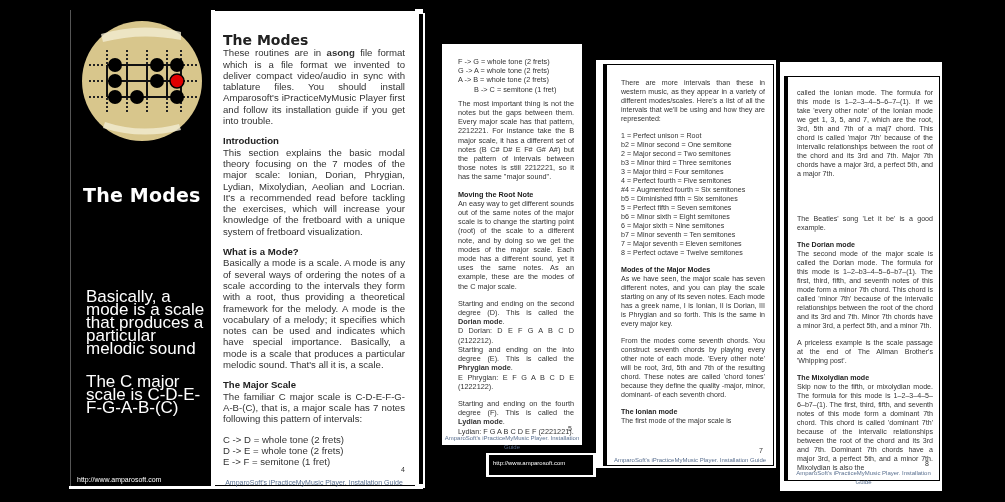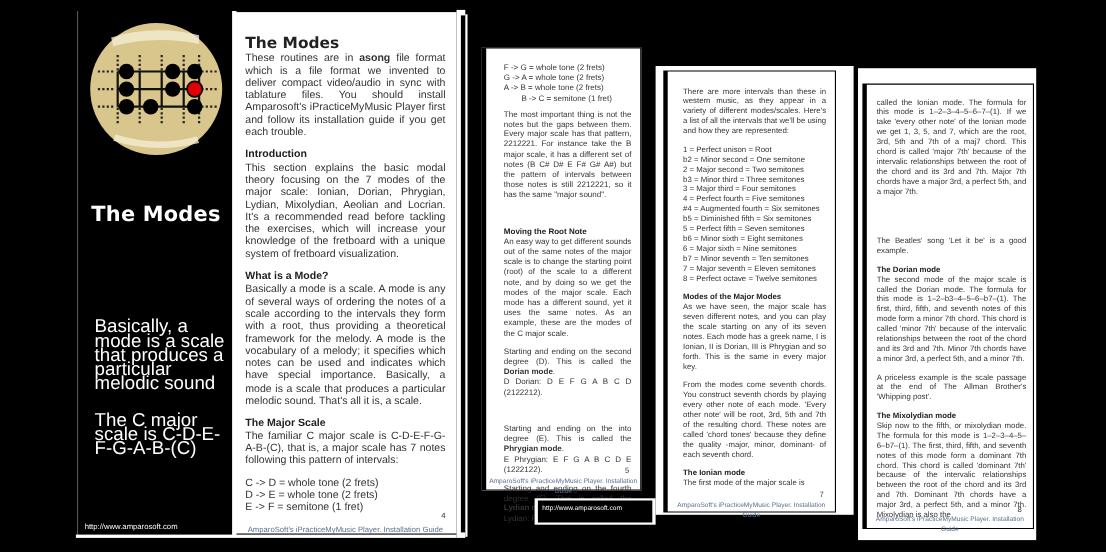--- a/index.html
+++ b/index.html
@@ -85,21 +85,21 @@
   <div class="abs cover-title">The Modes</div>
   <div class="abs cover-text" style="top:280px;">Basically, a mode is a scale that produces a particular melodic sound</div>
   <div class="abs cover-text" style="top:365px; width:115px;">The C major scale is C-D-E-F-G-A-B-(C)</div>
   <div class="abs cover-url">http://www.amparosoft.com</div>
 </div>
 <div class="abs" style="left:211px; top:10px; width:4px; height:478px; background:#fff;"></div>
 <div class="abs" style="left:69px; top:486px; width:346px; height:3px; background:#fff;"></div>
 
 <div class="abs page" style="left:213px; top:11px; width:202px; height:474px; padding-top:24px; border:none;">
   <div class="bigh">The Modes</div>
-  <p><span>These routines are in </span><b>asong</b><span> file format which is a file format we invented to deliver compact video/audio in sync with tablature files. You should install Amparosoft's iPracticeMyMusic Player first and follow its installation guide if you get each trouble.</span></p>
+  <p><span>These routines are in </span><b>asong</b><span> file format which is a file format we invented to deliver compact video/audio in sync with tablature files. You should install Amparosoft's iPracticeMyMusic Player first and follow its installation guide if you get into trouble.</span></p>
   <div class="h">Introduction</div>
   <p>This section explains the basic modal theory focusing on the 7 modes of the major scale: Ionian, Dorian, Phrygian, Lydian, Mixolydian, Aeolian and Locrian. It's a recommended read before tackling the exercises, which will increase your knowledge of the fretboard with a unique system of fretboard visualization.</p>
   <div class="h">What is a Mode?</div>
   <p>Basically a mode is a scale. A mode is any of several ways of ordering the notes of a scale according to the intervals they form with a root, thus providing a theoretical framework for the melody. A mode is the vocabulary of a melody; it specifies which notes can be used and indicates which have special importance. Basically, a mode is a scale that produces a particular melodic sound. That's all it is, a scale.</p>
   <div class="h">The Major Scale</div>
   <p>The familiar C major scale is C-D-E-F-G-A-B-(C), that is, a major scale has 7 notes following this pattern of intervals:</p>
   <div class="line">C -&gt; D = whole tone (2 frets)</div>
   <div class="line">D -&gt; E = whole tone (2 frets)</div>
   <div class="line">E -&gt; F = semitone (1 fret)</div>
   <div class="pnum" style="top:453px;">4</div>
@@ -108,37 +108,37 @@
 <div class="abs" style="left:69px; top:476px; width:146px; height:3px;"></div>
 
 <div class="abs" style="left:415px; top:9px; width:8px; height:480px; background:#fff;"></div>
 <div class="abs blackslab" style="left:419px; top:14px; width:170px; height:470px;"></div>
 <div class="abs" style="left:423px; top:13px; width:2px; height:475px; background:#fff;"></div>
 <div class="abs page" style="left:438px; top:43px; width:145px; height:403px; padding:13px 8px 0 16px; font-size:7.3px; line-height:9.2px; border-left:4px solid #000;">
   <div class="line">F -&gt; G = whole tone (2 frets)</div>
   <div class="line">G -&gt; A = whole tone (2 frets)</div>
   <div class="line">A -&gt; B = whole tone (2 frets)</div>
   <div class="line" style="margin-bottom:5px;padding-left:16px;">B -&gt; C = semitone (1 fret)</div>
-  <p style="margin-bottom:24px;">The most important thing is not the notes but the gaps between them. Every major scale has that pattern, 2212221. For instance take the B major scale, it has a different set of notes (B C# D# E F# G# A#) but the pattern of intervals between those notes is still 2212221, so it has the same "major sound".</p>
+  <p style="margin-bottom:8px;">The most important thing is not the notes but the gaps between them. Every major scale has that pattern, 2212221. For instance take the B major scale, it has a different set of notes (B C# D# E F# G# A#) but the pattern of intervals between those notes is still 2212221, so it has the same "major sound".</p>
   <div class="h">Moving the Root Note</div>
   <p style="margin-bottom:8px;">An easy way to get different sounds out of the same notes of the major scale is to change the starting point (root) of the scale to a different note, and by doing so we get the modes of the major scale. Each mode has a different sound, yet it uses the same notes. As an example, these are the modes of the C major scale.</p>
-  <p style="margin-bottom:24px;"><span>Starting and ending on the second degree (D). This is called the </span><b>Dorian mode</b><span>.</span><br><span>D Dorian: D E F G A B C D (2122212).</span></p>
+  <p style="margin-bottom:0;"><span>Starting and ending on the second degree (D). This is called the </span><b>Dorian mode</b><span>.</span><br><span>D Dorian: D E F G A B C D (2122212).</span></p>
   <p style="margin-bottom:8px;"><span>Starting and ending on the into degree (E). This is called the </span><b>Phrygian mode</b><span>.</span><br><span>E Phrygian: E F G A B C D E (1222122).</span></p>
   <p style="margin-bottom:0;"><span>Starting and ending on the fourth degree (F). This is called the </span><b>Lydian mode</b><span>.</span><br><span>Lydian: F G A B C D E F (2221221).</span></p>
   <div class="pnum" style="top:380px;">5</div>
   <div class="pfoot" style="top:390px; font-size:6px;">AmparoSoft's iPracticeMyMusic Player. Installation Guide</div>
 </div>
 
 <div class="abs" style="left:486px; top:453px; width:110px; height:24px; background:#fff;"></div>
 <div class="abs blackslab" style="left:489px; top:455px; width:104px; height:20px; color:#fff; font-size:6px; padding:5px 4px;">
   <span>http://www.amparosoft.com</span>
 </div>
 
 <div class="abs" style="left:596px; top:60px; width:180px; height:408px; background:#fff;"></div>
-<div class="abs page" style="left:603px; top:64px; width:157px; height:402px; padding:14px 8px 0 14px; font-size:7.1px; line-height:9px; border-left:4px solid #000; border-top:1px solid #000;">
+<div class="abs page" style="left:603px; top:64px; width:171px; height:402px; padding:14px 8px 0 14px; font-size:7.1px; line-height:9px; border-left:4px solid #000; border-top:1px solid #000;">
   <p style="margin-bottom:8px;">There are more intervals than these in western music, as they appear in a variety of different modes/scales. Here's a list of all the intervals that we'll be using and how they are represented:</p>
   <div style="margin-bottom:8px;">
     <div class="line">1 = Perfect unison = Root</div>
     <div class="line">b2 = Minor second = One semitone</div>
     <div class="line">2 = Major second = Two semitones</div>
     <div class="line">b3 = Minor third = Three semitones</div>
     <div class="line">3 = Major third = Four semitones</div>
     <div class="line">4 = Perfect fourth = Five semitones</div>
     <div class="line">#4 = Augmented fourth = Six semitones</div>
     <div class="line">b5 = Diminished fifth = Six semitones</div>

